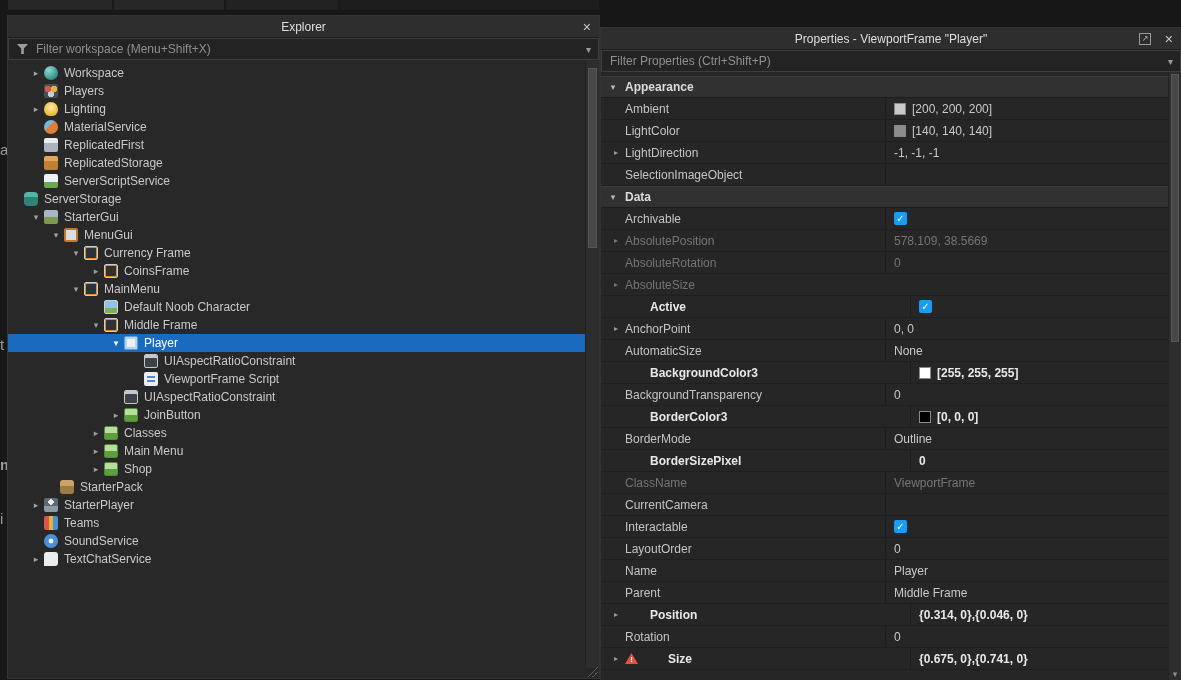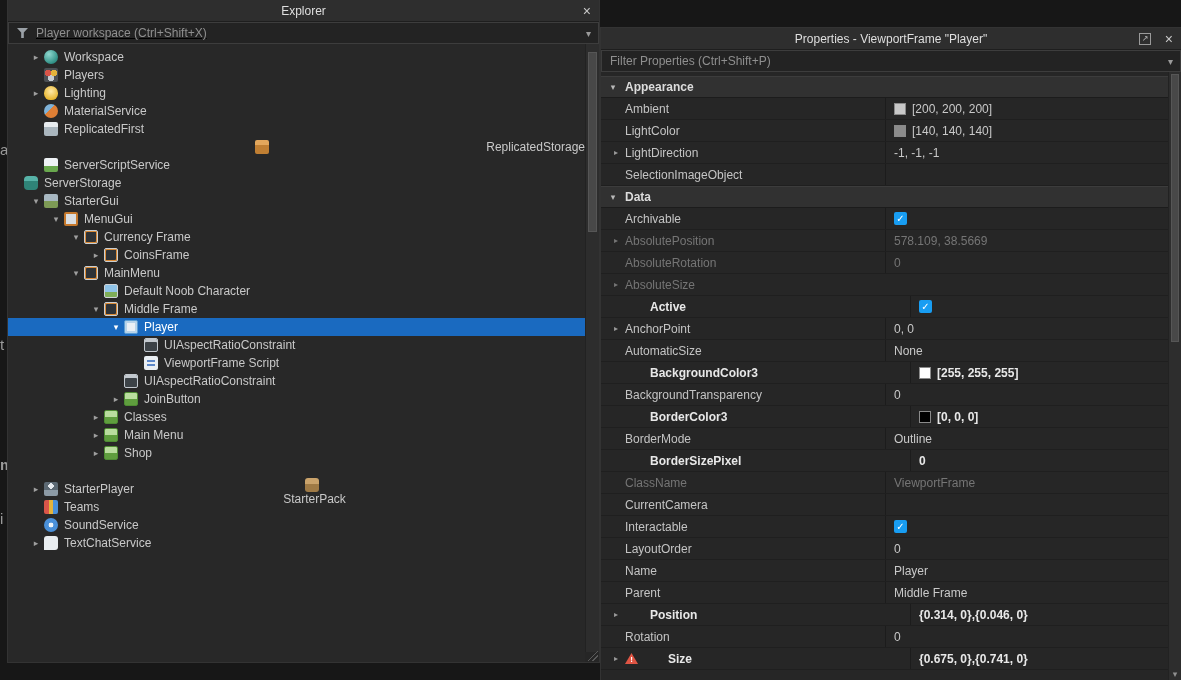--- a/index.html
+++ b/index.html
@@ -10,21 +10,21 @@
 
   
   .frag{position:absolute;left:0;width:8px;overflow:hidden;color:#9a9a9a;font-size:15px;pointer-events:none;}
   .f0{top:141px}.f1{top:336px}.f2{top:456px;font-weight:bold}.f3{top:510px}
 
   .top-strip{position:absolute;left:8px;top:0;width:591px;height:10px;
     background:linear-gradient(90deg,#272727 0 104px,#191919 104px 106px,#272727 106px 216px,#191919 216px 218px,#222 218px 330px,#191919 330px 332px,#1d1d1d 332px);}
 
   
   .panel{position:absolute;background:#262626;outline:1px solid #333;}
-  .explorer{left:8px;top:0;width:591px;height:662px;text-decoration:underline;}
+  .explorer{left:8px;top:16px;width:591px;height:662px;}
   .props{left:601px;top:28px;width:580px;height:652px;}
 
   .phead{position:relative;height:22px;background:#2e2e2e;border-bottom:1px solid #1e1e1e;}
   .phead-title{position:absolute;left:0;right:0;top:0;line-height:22px;text-align:center;color:#dfdfdf;font-size:12px;}
   .close{position:absolute;right:8px;top:0;line-height:22px;color:#c9c9c9;font-size:14px;cursor:pointer;}
   .popout{position:absolute;right:30px;top:5px;width:12px;height:12px;border:1px solid #9a9a9a;color:#b5b5b5;font-size:8px;line-height:10px;text-align:center;}
 
   .filter{position:relative;height:22px;background:#232323;border:1px solid #3d3d3d;margin:0;display:flex;align-items:center;padding:0 22px 0 8px;}
   .funnel{width:11px;height:10px;margin-right:8px;background:#9aa0a6;
     clip-path:polygon(0 0,100% 0,62% 45%,62% 100%,38% 100%,38% 45%);flex:0 0 11px;}
@@ -99,21 +99,21 @@
 
   <div class="top-strip"></div>
 
   <section class="panel explorer">
     <header class="phead">
       <span class="phead-title">Explorer</span>
       <span class="close">×</span>
     </header>
     <div class="filter">
       <span class="funnel"></span>
-      <span class="ph">Player workspace (Ctrl+Shift+X)</span>
+      <span class="ph">Filter workspace (Menu+Shift+X)</span>
       <span class="chev">▾</span>
     </div>
     <div class="tree">
         <div class="trow" style="padding-left: 20px;">
           <span class="arrow">▸</span>
           <span class="ic ic-workspace"></span>
           <span class="tlabel">Workspace</span>
         </div>
         <div class="trow" style="padding-left: 20px;">
           <span class="arrow"></span>
@@ -128,21 +128,21 @@
         <div class="trow" style="padding-left: 20px;">
           <span class="arrow"></span>
           <span class="ic ic-material"></span>
           <span class="tlabel">MaterialService</span>
         </div>
         <div class="trow" style="padding-left: 20px;">
           <span class="arrow"></span>
           <span class="ic ic-replicatedfirst"></span>
           <span class="tlabel">ReplicatedFirst</span>
         </div>
-        <div class="trow" style="padding-left: 20px; justify-content: space-between;">
+        <div class="trow" style="padding-left: 20px;">
           <span class="arrow"></span>
           <span class="ic ic-replicatedstorage"></span>
           <span class="tlabel">ReplicatedStorage</span>
         </div>
         <div class="trow" style="padding-left: 20px;">
           <span class="arrow"></span>
           <span class="ic ic-serverscript"></span>
           <span class="tlabel">ServerScriptService</span>
         </div>
         <div class="trow" style="">
@@ -218,21 +218,21 @@
         <div class="trow" style="padding-left: 80px;">
           <span class="arrow">▸</span>
           <span class="ic ic-imagebutton"></span>
           <span class="tlabel">Main Menu</span>
         </div>
         <div class="trow" style="padding-left: 80px;">
           <span class="arrow">▸</span>
           <span class="ic ic-imagebutton"></span>
           <span class="tlabel">Shop</span>
         </div>
-        <div class="trow" style="padding-left: 36px; flex-direction: column;">
+        <div class="trow" style="padding-left: 36px;">
           <span class="arrow"></span>
           <span class="ic ic-starterpack"></span>
           <span class="tlabel">StarterPack</span>
         </div>
         <div class="trow" style="padding-left: 20px;">
           <span class="arrow">▸</span>
           <span class="ic ic-starterplayer"></span>
           <span class="tlabel">StarterPlayer</span>
         </div>
         <div class="trow" style="padding-left: 20px;">

